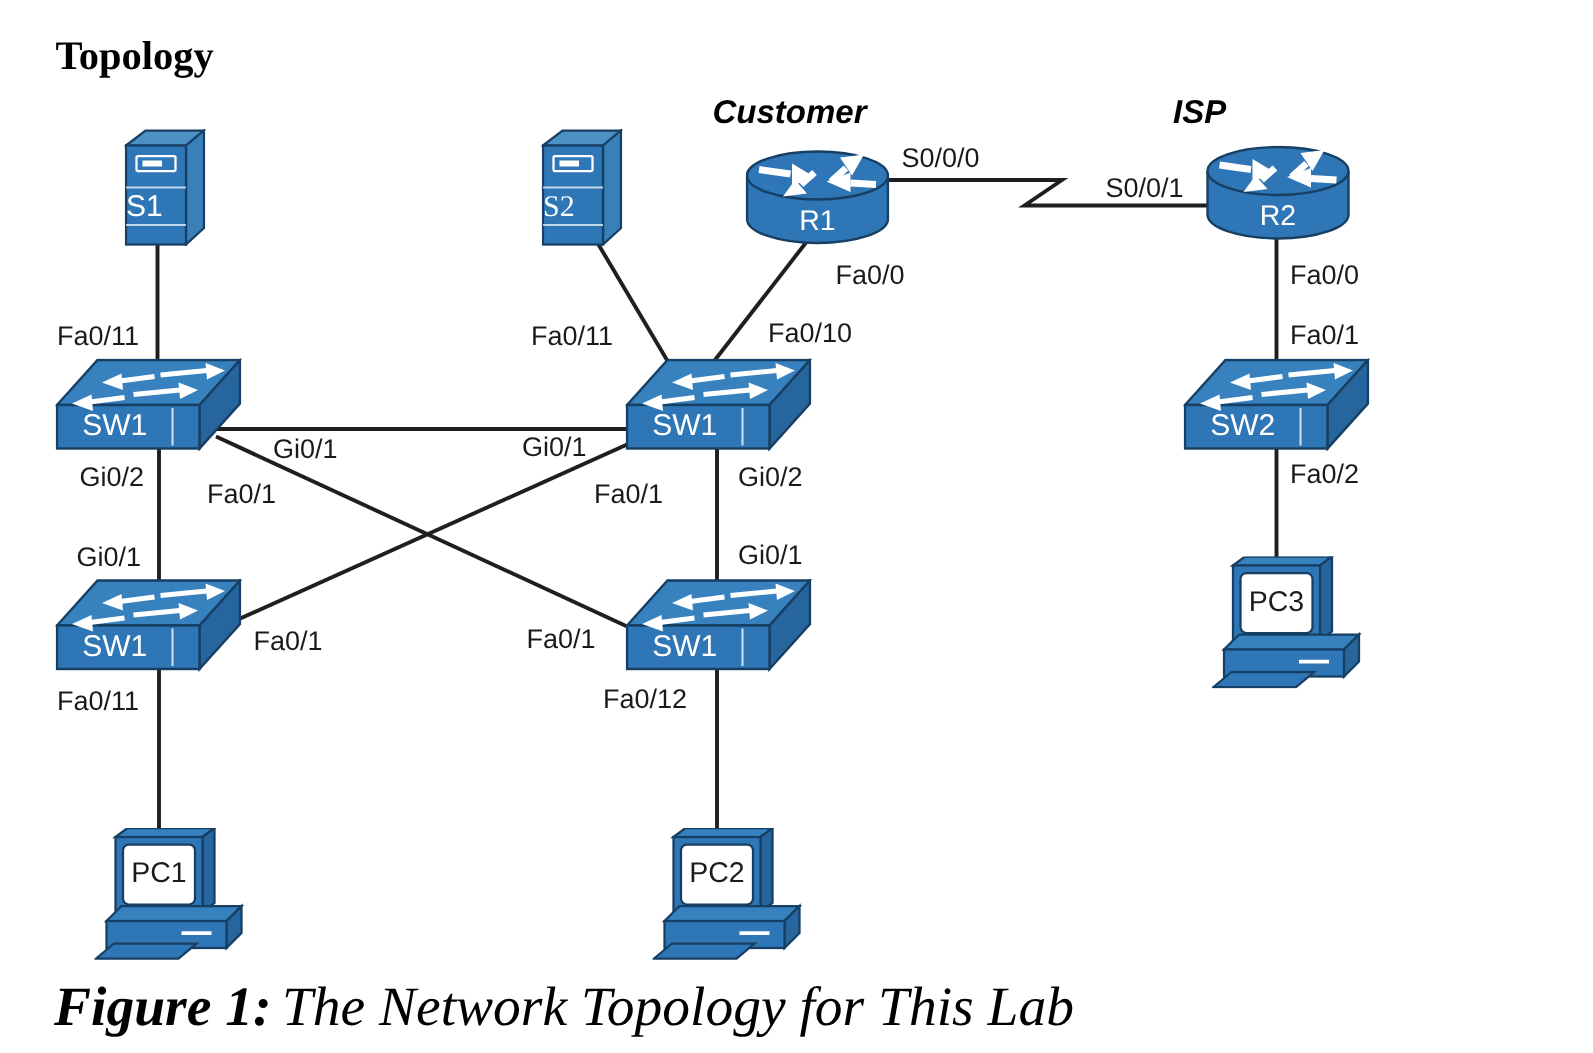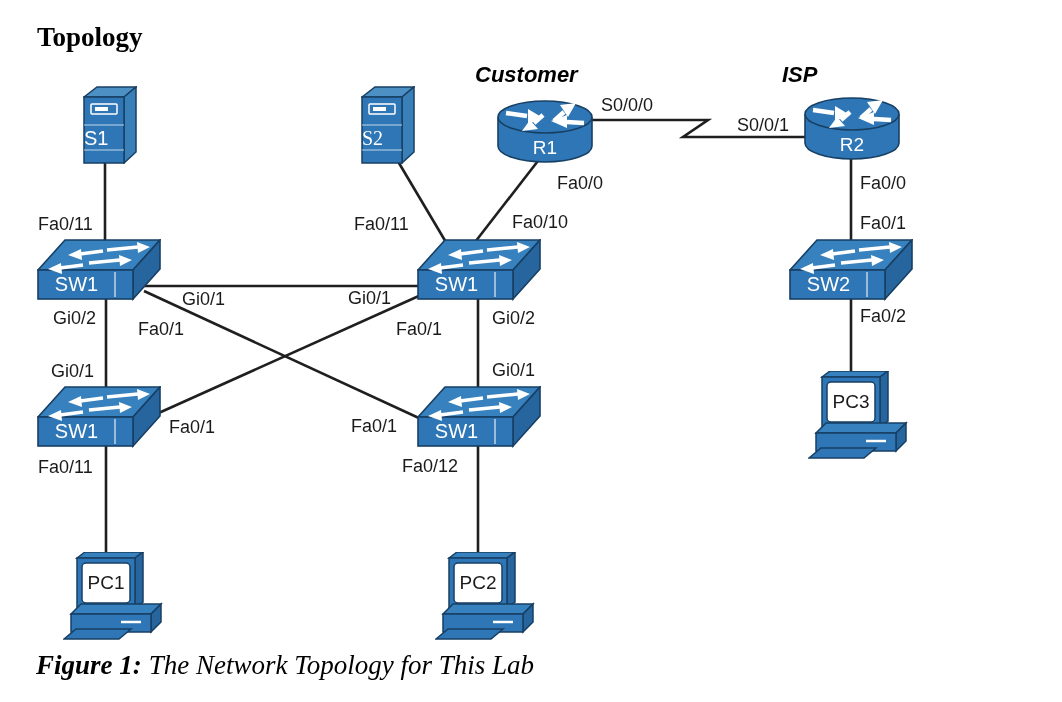--- a/index.html
+++ b/index.html
@@ -13,21 +13,21 @@
   .dev-label{position:absolute;color:#ffffff;text-align:center;
              font-size:20px;line-height:24px;white-space:nowrap;}
   .sw-label{left:0;width:79px;top:33px;}
   .rt-label{left:0;width:96px;top:36px;font-size:19px;}
   .sv-label{left:1px;width:16px;top:40px;}
   .pc-label{left:19px;width:48px;top:19px;color:#1b1b1b;font-size:19px;}
   .iface{position:absolute;z-index:3;font-size:18px;color:#1a1a1a;white-space:nowrap;}
   .node-title{position:absolute;z-index:3;font-weight:bold;font-size:22px;color:#000;
               text-align:left;width:140px;font-style:italic;}
   #caption{position:absolute;left:36px;top:650px;z-index:3;white-space:nowrap;
-           font-family:"Liberation Serif",serif;font-style:italic;font-size:27px;color:#000;}
+           font-family:"Liberation Serif",serif;font-style:italic;font-size:37px;color:#000;}
   #caption .cap-prefix{font-weight:bold;margin-right:7px;}
   .hidden-defs{position:absolute;width:0;height:0;}
 </style>
 </head>
 <body>
 
 <div id="canvas">
 
   <svg class="hidden-defs" aria-hidden="true">
     <defs>

